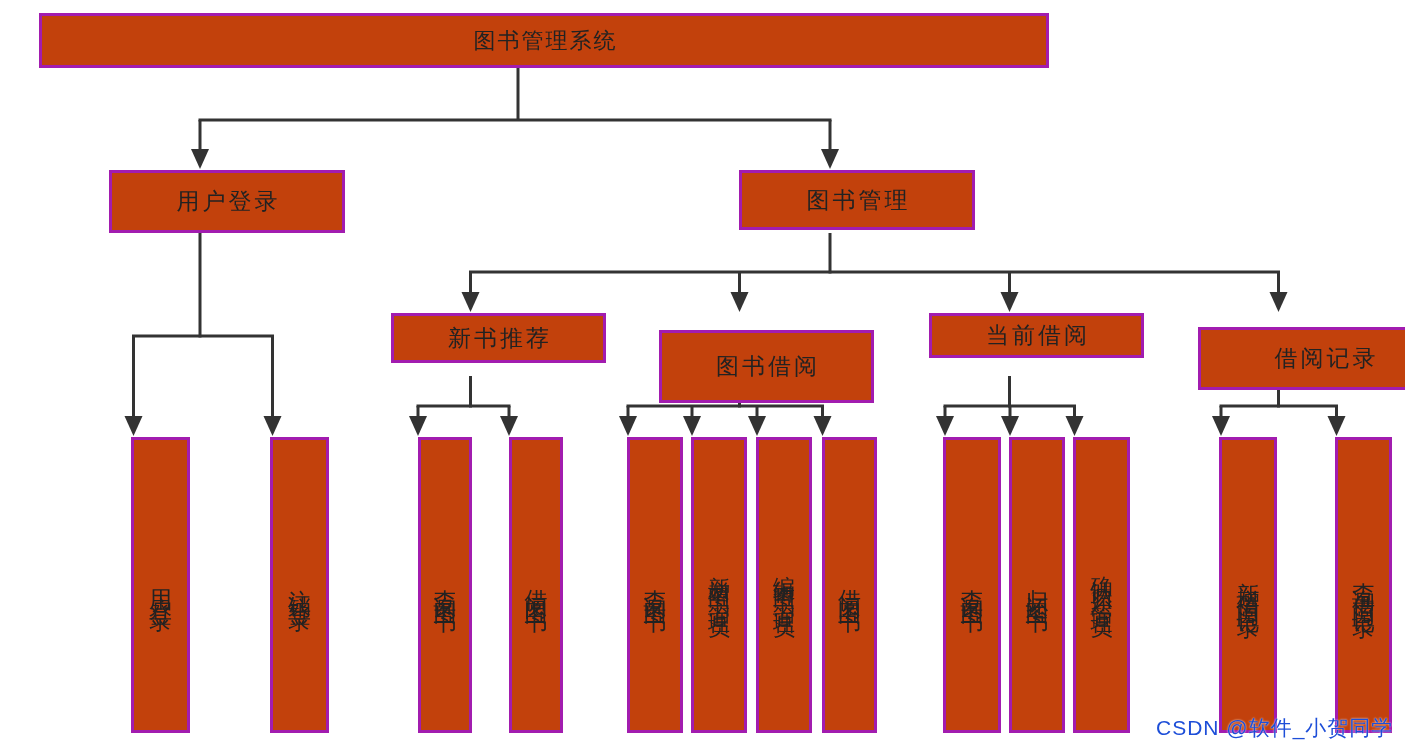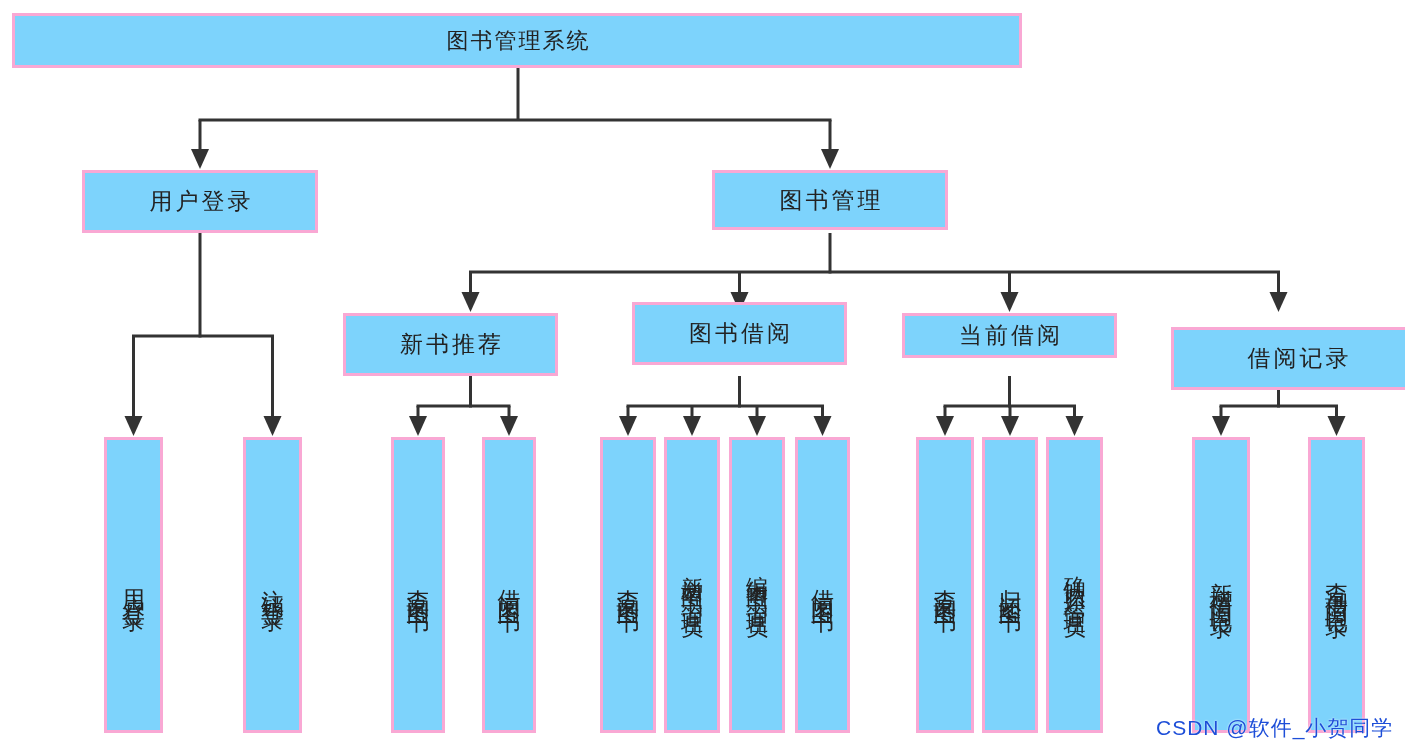--- a/index.html
+++ b/index.html
@@ -15,26 +15,27 @@
     position: absolute;
     left: 0; top: 0;
     width: 1405px; height: 747px;
     pointer-events: none;
   }
   .ln { stroke: #333333; stroke-width: 3; fill: none; }
   .ar { fill: #333333; stroke: none; }
   .node {
     position: absolute;
     box-sizing: border-box;
-    background: #7dd3fc;
-    border: 3px solid #f9a8d4;
+    background: #c2410c;
+    border: 3px solid #a21caf;
     display: flex;
     align-items: center;
     justify-content: center;
     color: #222222;
+    margin-left: 27px;
   }
   .node.h span {
     font-size: 23px;
     letter-spacing: 3px;
     white-space: nowrap;
     text-indent: 3px;
   }
   .node.root span { font-size: 22px; letter-spacing: 2px; }
   .node.v span {
     writing-mode: vertical-rl;
@@ -135,24 +136,24 @@
     <span>图书管理系统</span>
   </div>
 
   <div class="node h" style="left:82px;top:170px;width:236px;height:63px">
     <span>用户登录</span>
   </div>
   <div class="node h" style="left:712px;top:170px;width:236px;height:60px">
     <span>图书管理</span>
   </div>
 
-  <div class="node h" style="left:343px;top:313px;width:215px;height:63px">
+  <div class="node h" style="left:364px;top:313px;width:215px;height:50px">
     <span>新书推荐</span>
   </div>
-  <div class="node h" style="left:632px;top:302px;width:215px;height:63px">
+  <div class="node h" style="left:632px;top:330px;width:215px;height:73px">
     <span>图书借阅</span>
   </div>
   <div class="node h" style="left:902px;top:313px;width:215px;height:45px">
     <span>当前借阅</span>
   </div>
   <div class="node h" style="left:1171px;top:327px;width:254px;height:63px">
     <span>借阅记录</span>
   </div>
 
   <div class="node v" style="left:104px;top:437px;width:59px;height:296px">

